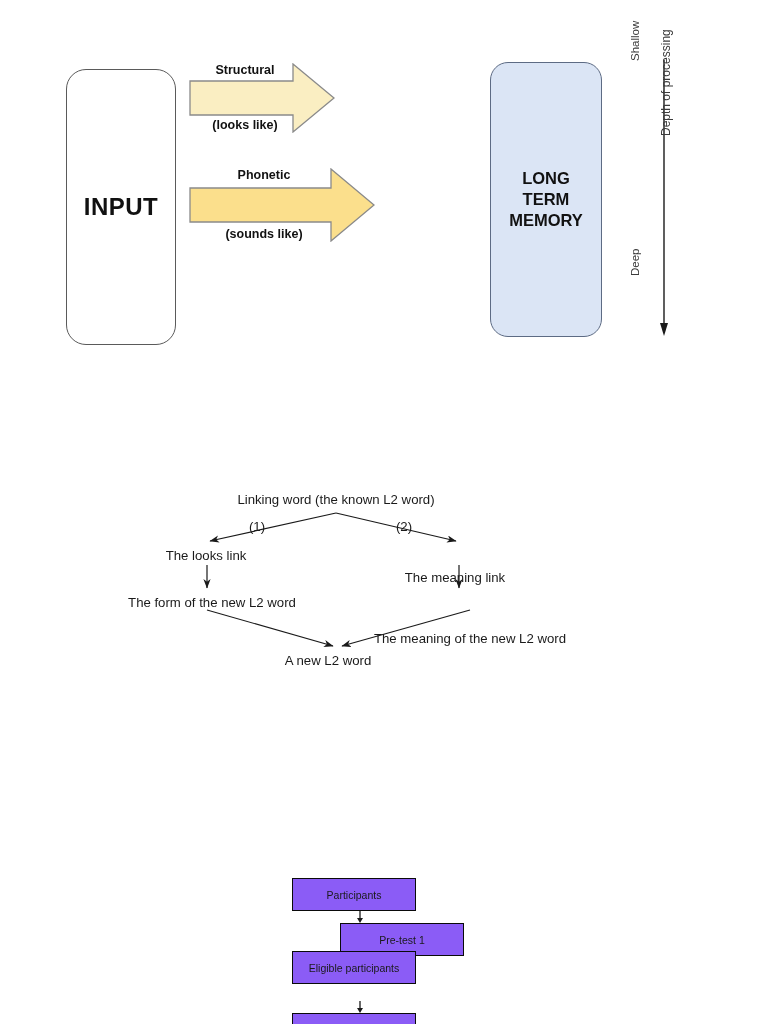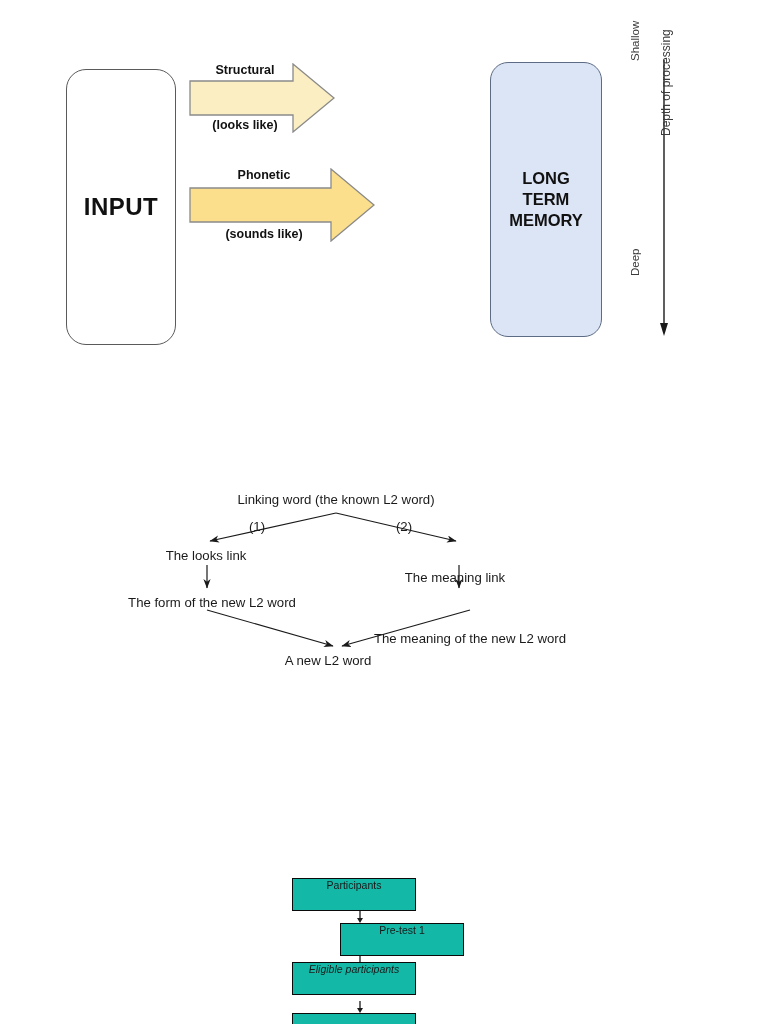--- a/index.html
+++ b/index.html
@@ -154,31 +154,31 @@
     top: 865px;
     width: 768px;
     height: 159px;
   }
   .flow-box {
     position: absolute;
     left: 292px;
     width: 124px;
     height: 33px;
     box-sizing: border-box;
-    background: #14b8a6;
+    background: #8b5cf6;
     border: 1.6px solid #0a0a0a;
     display: flex;
-    align-items: flex-start;
+    align-items: center;
     justify-content: center;
     font-size: 10.5px;
     color: #1a1a1a;
   }
   #flow-box-participants        { top: 13px; }
   #flow-box-pretest-1           { top: 58px; margin-left: 48px; }
-  #flow-box-eligible            { top: 97px; font-style: italic; }
+  #flow-box-eligible            { top: 86px; }
   #flow-box-cutoff {
     top: 148px;
     height: 33px;
     overflow: hidden;
   }
   .flow-connector {
     position: absolute;
     left: 354px;
     width: 12px;
     height: 12px;

